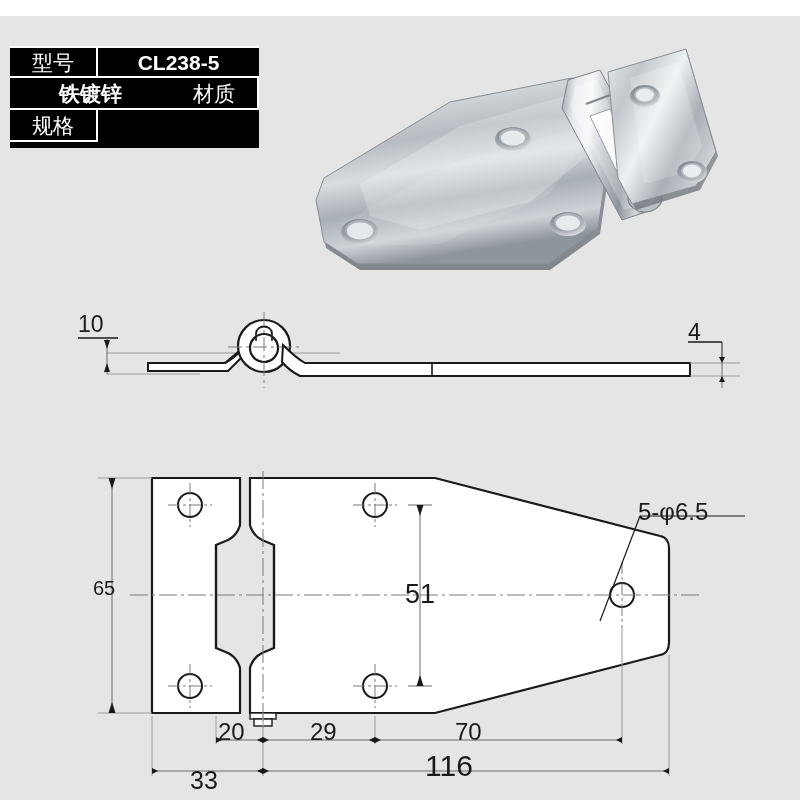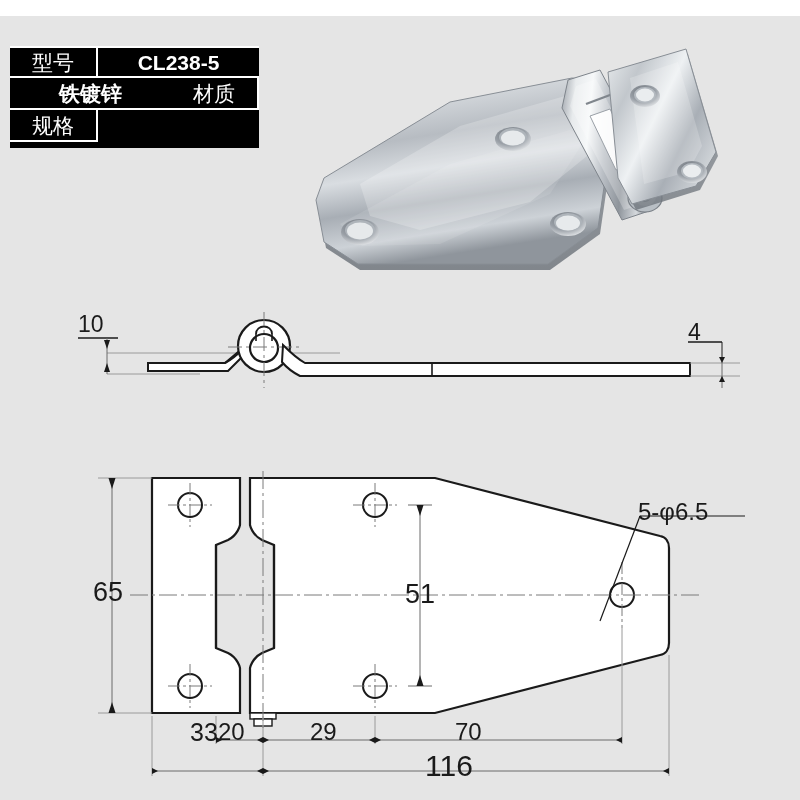--- a/index.html
+++ b/index.html
@@ -24,26 +24,26 @@
   
   .photo{position:absolute;left:300px;top:18px;width:450px;height:260px;}
 
   
   .dwg{position:absolute;left:0;top:0;width:800px;height:800px;
        pointer-events:none;}
   .dim-text{position:absolute;font-family:"Liberation Sans","DejaVu Sans",sans-serif;
             color:#1a1a1a;white-space:nowrap;}
   .t10{left:78px;top:295px;font-size:23px;}
   .t4{left:688px;top:303px;font-size:23px;}
-  .t65{left:93px;top:561px;font-size:27px;}
+  .t65{left:93px;top:561px;font-size:20px;}
   .t51{left:405px;top:563px;font-size:27px;}
   .t20{left:218px;top:702px;font-size:24px;}
   .t32{left:310px;top:702px;font-size:24px;}
   .t70{left:455px;top:702px;font-size:24px;text-align:center;}
-  .t33{left:190px;top:702px;font-size:25px;}
+  .t33{left:190px;top:750px;font-size:25px;}
   .t116{left:425px;top:733px;font-size:30px;}
   .tphi{left:638px;top:482px;font-size:24px;}
 </style>
 </head>
 <body>
 
 <div class="page">
 
   <div class="spec-table">
     <div class="spec-row">

